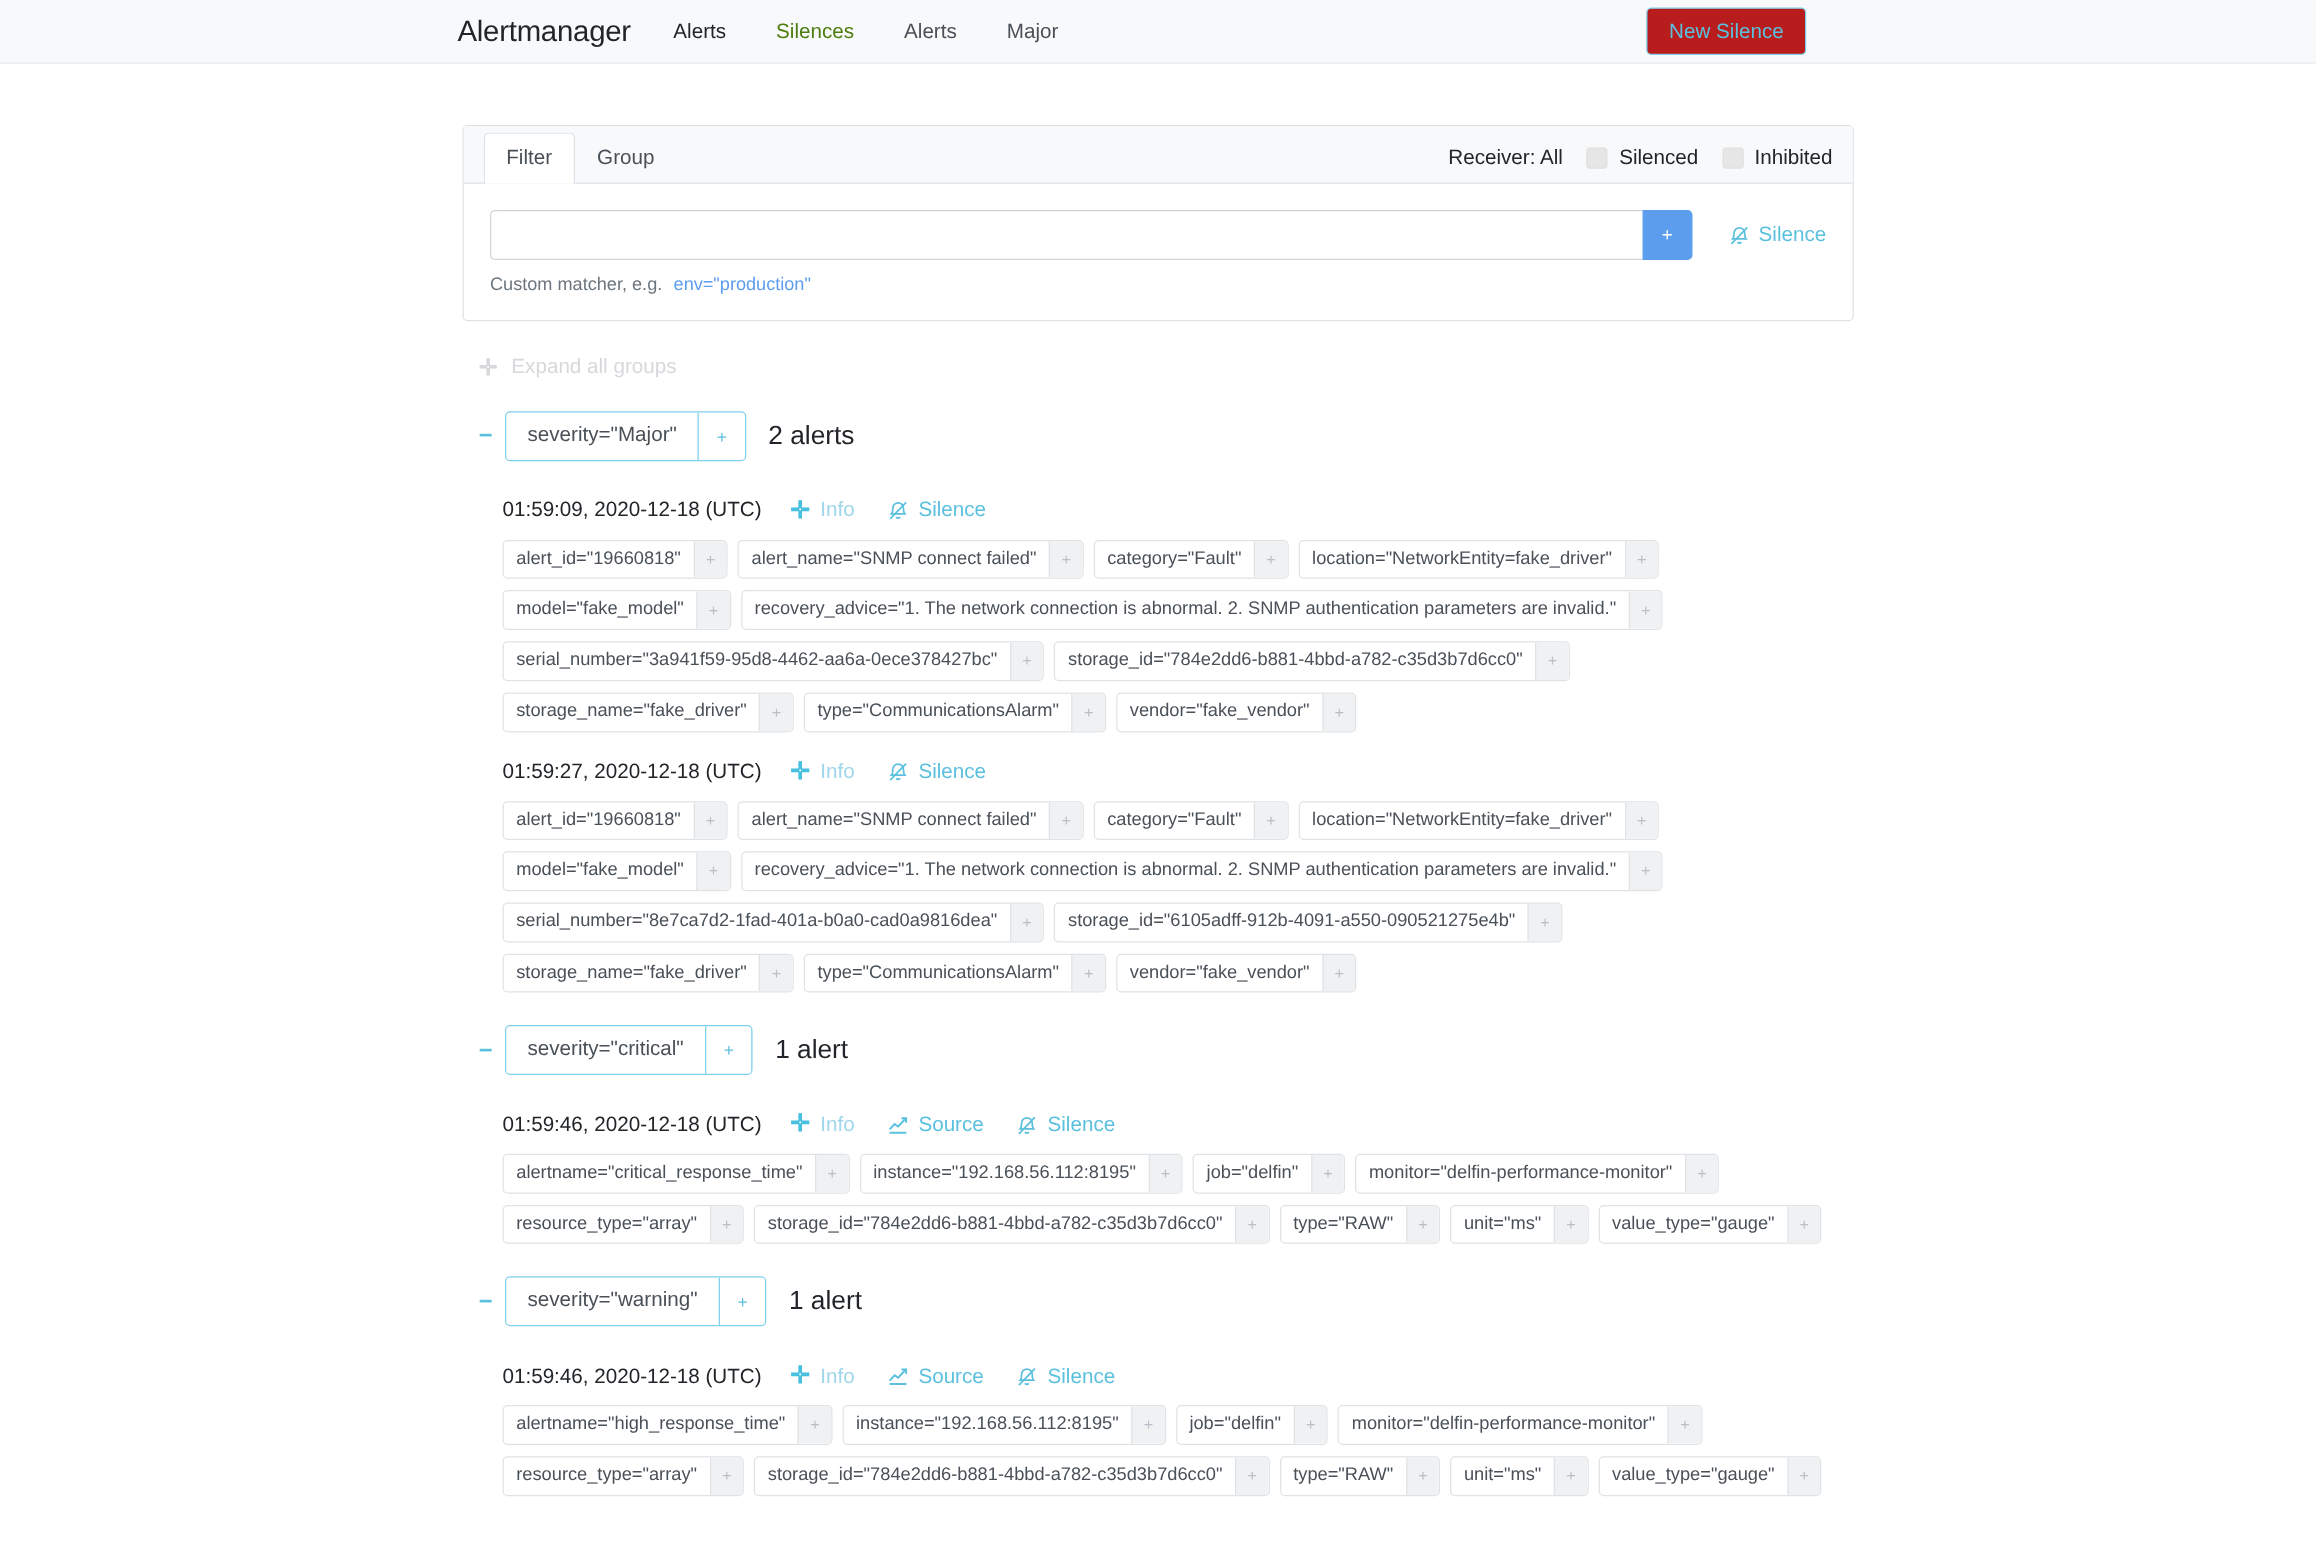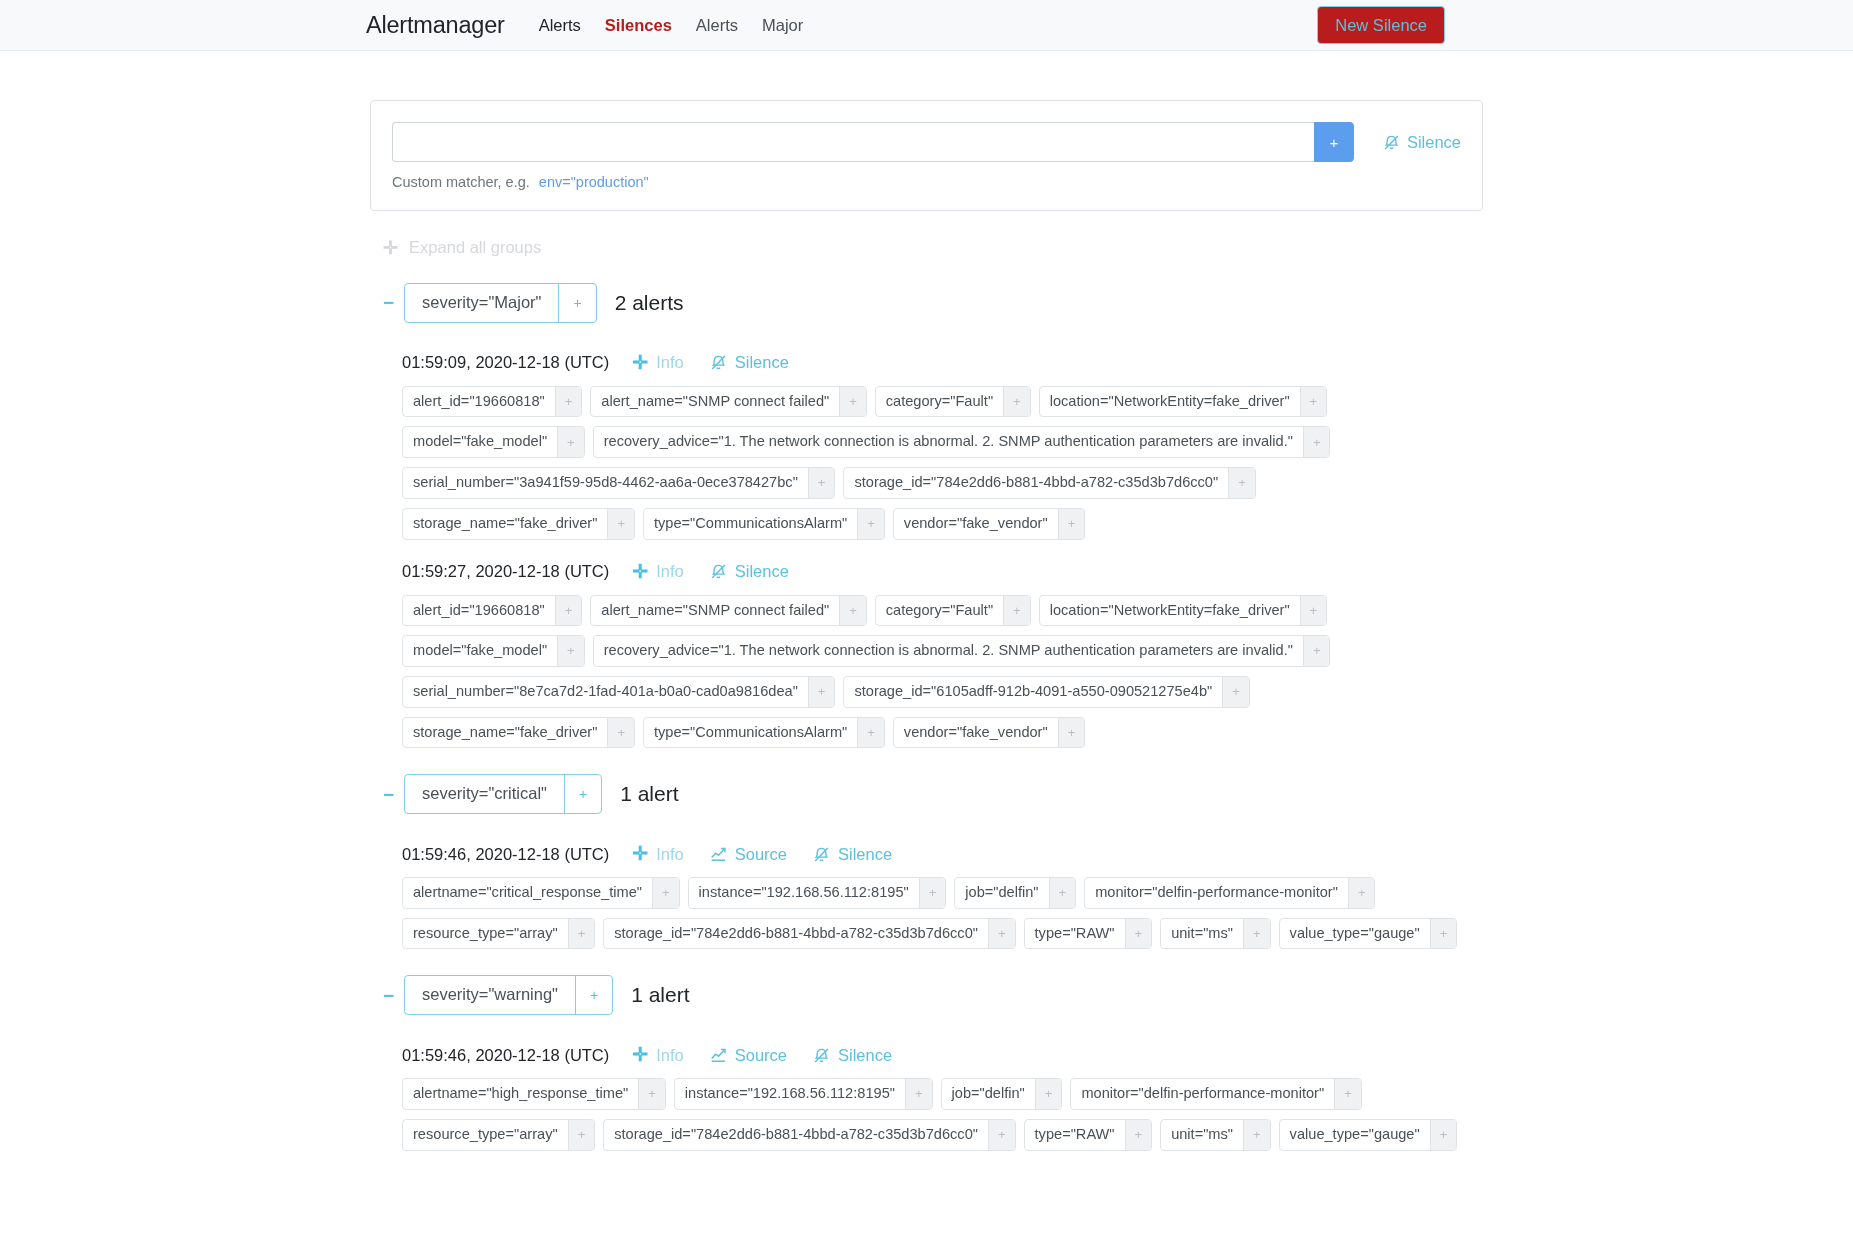--- a/index.html
+++ b/index.html
@@ -28,31 +28,31 @@
     padding-left: 366px;
     padding-right: 360px;
   }
   .brand {
     font-size: 23.5px;
     color: #212529;
     margin-right: 22px;
     white-space: nowrap;
     letter-spacing: -0.2px;
   }
-  .nav-links { display: flex; align-items: flex-start; gap: 0px; }
+  .nav-links { display: flex; align-items: flex-start; gap: 16px; }
   .nav-link {
     font-size: 16.5px;
     padding: 0 12px;
     color: #495057;
     text-decoration: none;
     white-space: nowrap;
     cursor: pointer;
   }
   .nav-link.active { color: #212529; }
-  .nav-link.muted { color: #b91c1c; font-weight: bold; }
+  .nav-link.muted { color: #4d7c0f; }
   .navbar-spacer { flex: 1; }
   .btn-outline-silence {
     border: 1px solid #7fd0ec;
     color: #5bc0de;
     background: #b91c1c;
     border-radius: 4px;
     font-size: 16.5px;
     padding: 9px 17px;
     cursor: pointer;
     white-space: nowrap;
@@ -284,20 +284,37 @@
     </div>
     <div class="navbar-spacer"></div>
     <button class="btn-outline-silence">New Silence</button>
   </div>
 </div>
 
 <div class="page">
   <div class="container">
 
     <div class="filter-card">
+      <div class="card-header">
+        <div class="tabs">
+          <div class="tab active">Filter</div>
+          <div class="tab">Group</div>
+        </div>
+        <div class="header-right">
+          <span class="receiver-label">Receiver: All</span>
+          <div class="check-group">
+            <span class="checkbox-box"></span>
+            <span class="check-label">Silenced</span>
+          </div>
+          <div class="check-group">
+            <span class="checkbox-box"></span>
+            <span class="check-label">Inhibited</span>
+          </div>
+        </div>
+      </div>
       <div class="card-body">
         <div class="input-row">
           <input class="matcher-input" type="text" placeholder="" style="">
           <button class="add-matcher-btn">+</button>
           <div class="silence-link">
             <span>
               <svg class="ic-svg" width="17" height="17" viewBox="0 0 16 16" fill="none" stroke="#5bc0de" stroke-width="1.3">
                 <path d="M4 6.2a4 4 0 0 1 8 0c0 3.2 1 4.3 1 4.3H3s1-1.1 1-4.3z"></path>
                 <path d="M6.6 12.8a1.6 1.6 0 0 0 2.8 0"></path>
                 <line x1="2" y1="14.2" x2="14" y2="1.8"></line>

